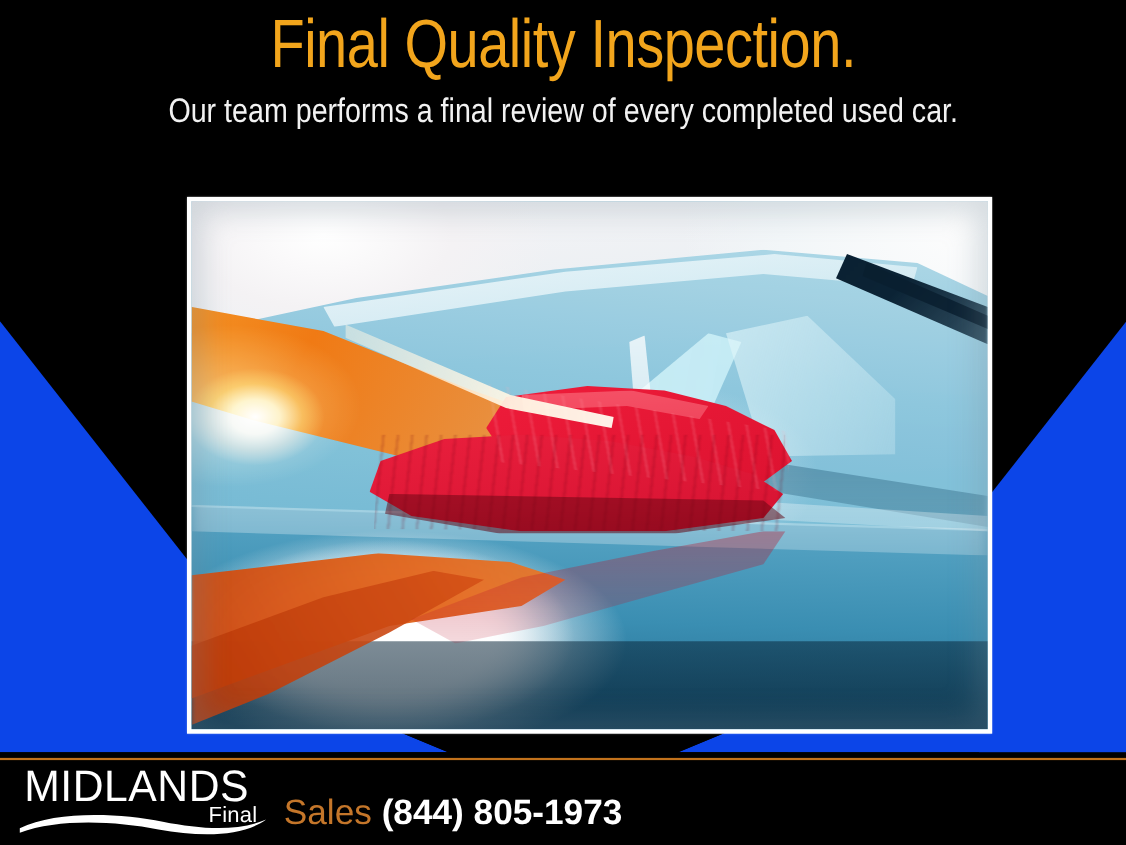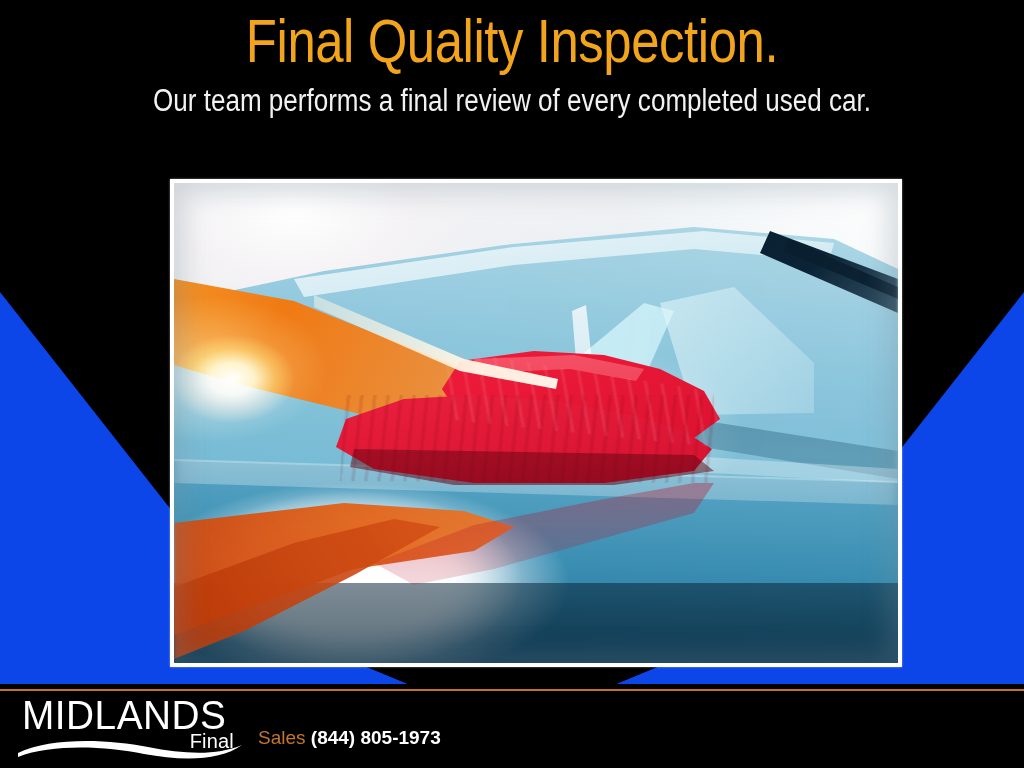--- a/index.html
+++ b/index.html
@@ -291,21 +291,21 @@
   #logo-honda {
     position:absolute; right:14px; top:36px;
     color:#FFFFFF; font-size:20px; line-height:20px;
     font-weight:400; letter-spacing:0.2px;
   }
   #logo-swoosh {
     position:absolute; left:0; top:40px; width:232px; height:26px;
   }
   #sales-block {
     position:absolute; left:258px; top:40px;
-    font-size:19px; line-height:28px; white-space:nowrap;
+    font-size:32px; line-height:28px; white-space:nowrap;
   }
   #sales-label { color:#C4762A; font-weight:400; }
   #sales-phone { color:#FFFFFF; font-weight:700; }
   #sel-block {
     position:absolute; left:556px; top:40px;
     font-size:25px; line-height:28px; white-space:nowrap;
   }
   #sel-label { color:#B4601C; font-weight:400; }
   #sel-url { color:#FFFFFF; font-weight:400; }
 </style>

